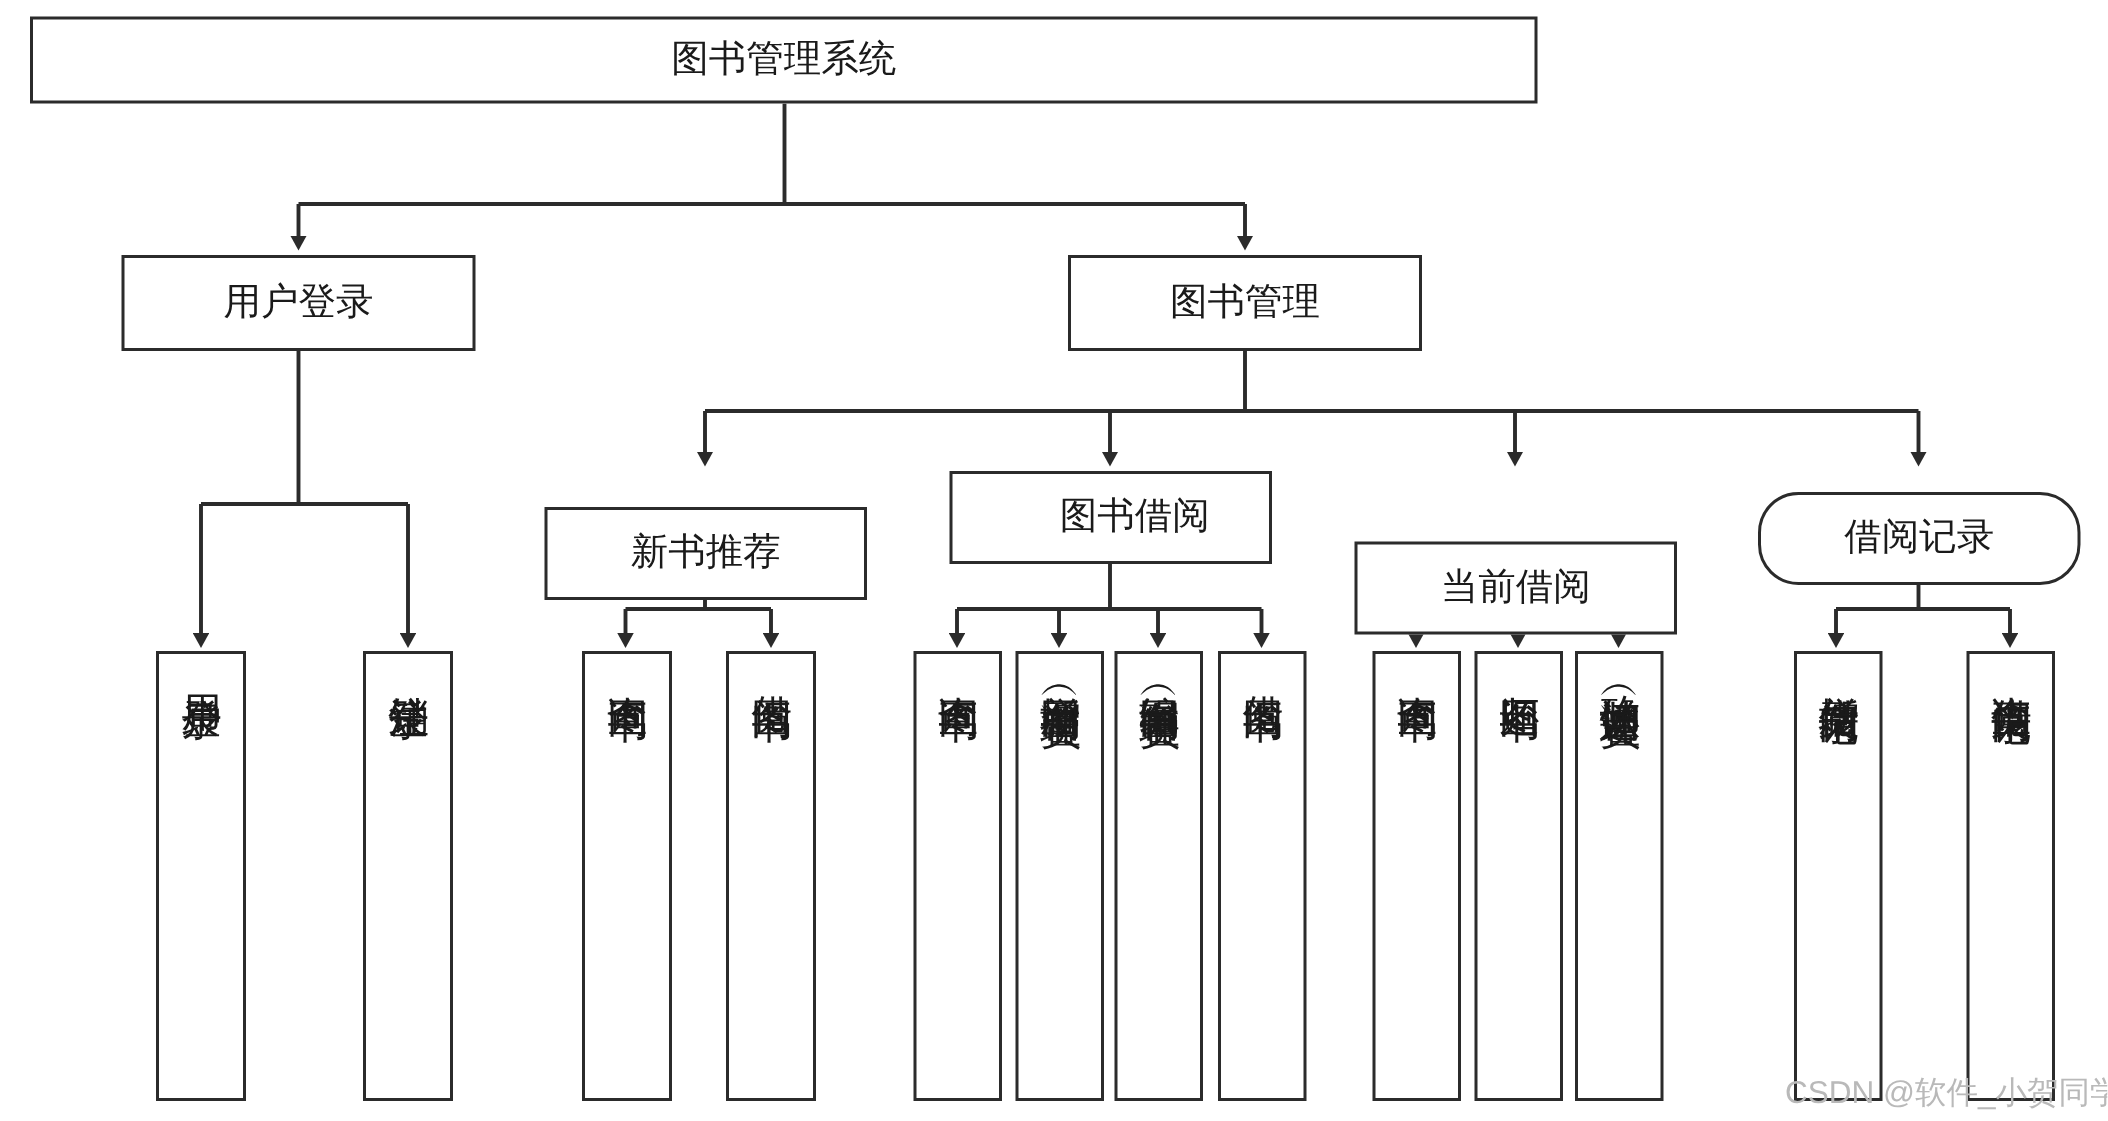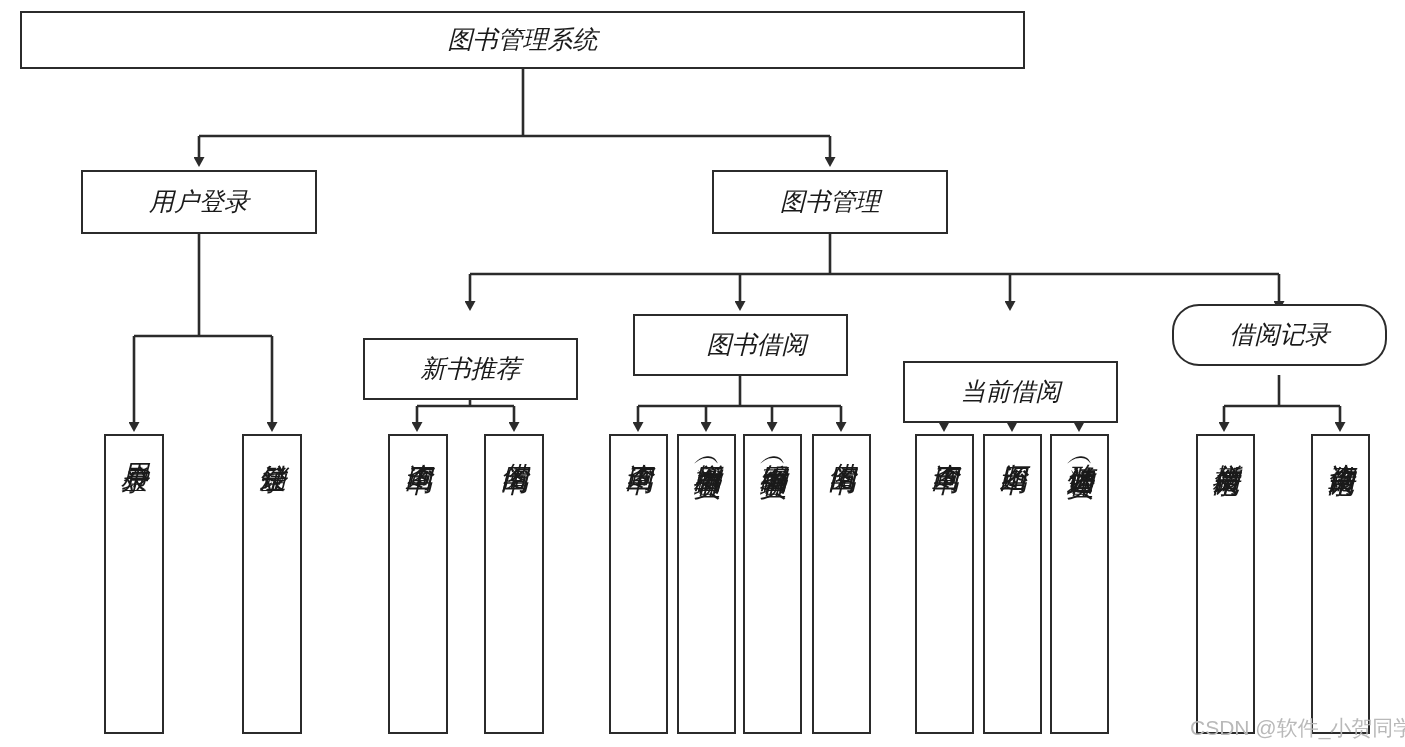--- a/index.html
+++ b/index.html
@@ -26,21 +26,20 @@
   }
   .node {
     position: absolute;
     box-sizing: border-box;
     background: #ffffff;
     border: 2.5px solid #2b2b2b;
     display: flex;
     align-items: center;
     justify-content: center;
     z-index: 3;
-    font-style: italic;
   }
   .node .label {
     color: #1a1a1a;
     line-height: 1.18;
     text-align: center;
     white-space: nowrap;
   }
   .node.h .label {
     font-size: 25px;
   }
@@ -139,21 +138,21 @@
 
   <div class="node h" style="left:363px; top:314px; width:215px; height:62px;margin-top:24px;">
     <span class="label">新书推荐</span>
   </div>
   <div class="node h" style="left:633px; top:314px; width:215px; height:62px;padding-left:32px;">
     <span class="label">图书借阅</span>
   </div>
   <div class="node h" style="left:903px; top:314px; width:215px; height:62px;margin-top:47px;">
     <span class="label">当前借阅</span>
   </div>
-  <div class="node h" style="left:1172px; top:304px; width:215px; height:62px;border-radius:27px;">
+  <div class="node h" style="left:1172px; top:328px; width:215px; height:62px;border-radius:27px;">
     <span class="label">借阅记录</span>
   </div>
 
   <div class="node v" style="left:104px; top:434px; width:60px; height:300px;">
     <span class="label">用户登录</span>
   </div>
   <div class="node v" style="left:242px; top:434px; width:60px; height:300px;">
     <span class="label">注销登录</span>
   </div>
 

